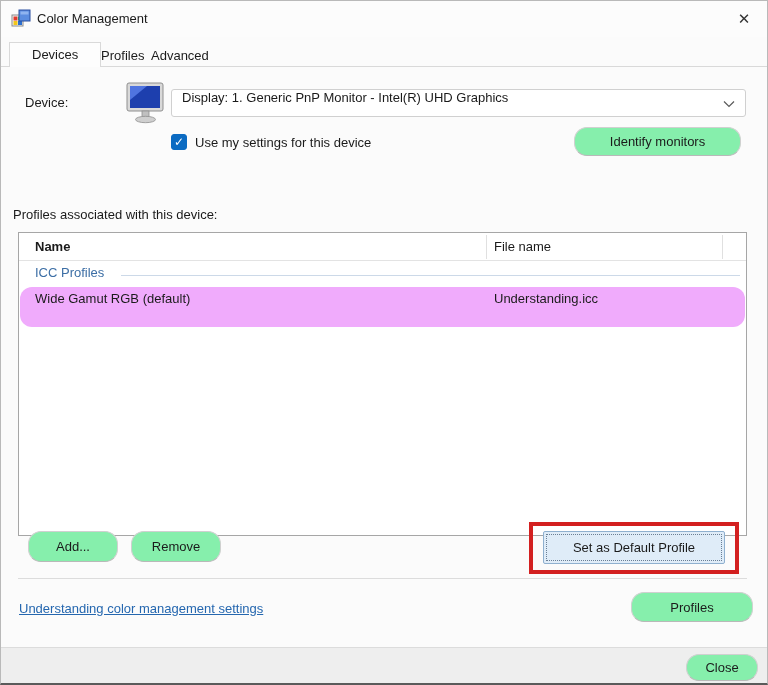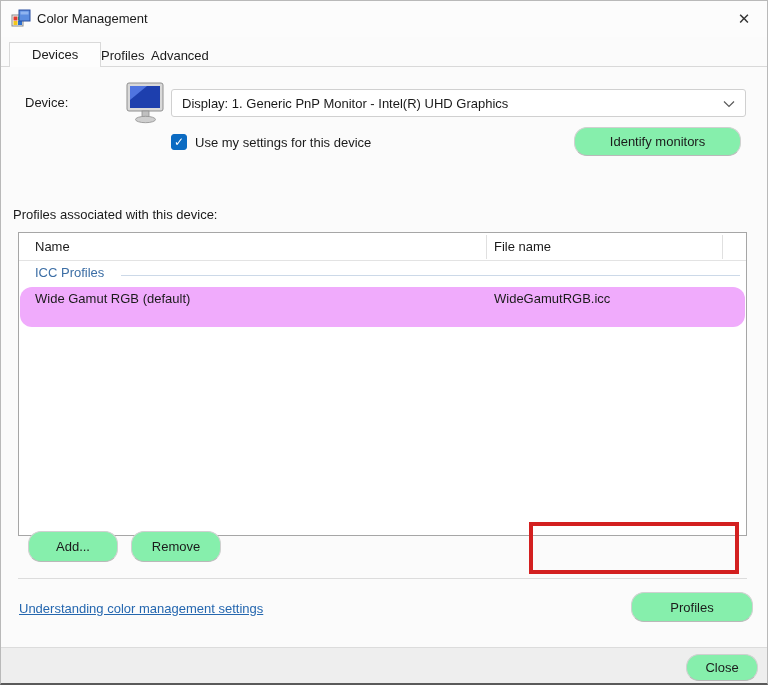--- a/index.html
+++ b/index.html
@@ -29,21 +29,21 @@
   .tab.t0 { left: 8px; }
   .tab.t1 { left: 60px; }
   .tab.t2 { left: 128px; }
 
   
   .device-label { position: absolute; left: 24px; top: 94px; }
   .monitor-icon { position: absolute; left: 122px; top: 79px; width: 46px; height: 46px; }
   .device-select {
     position: absolute; left: 170px; top: 88px; width: 575px; height: 28px;
     background: #ffffff; border: 1px solid #d0d0d0; border-radius: 3px;
-    display: flex; align-items: center; padding: 0 28px 0 10px; cursor: pointer;
+    display: flex; padding: 0 28px 0 10px; cursor: pointer;
   }
   .device-select .chev { position: absolute; right: 10px; top: 9px; width: 12px; height: 10px; }
 
   .checkbox { position: absolute; left: 170px; top: 133px; width: 16px; height: 16px;
     background: #0b6bc2; border: 1px solid #0b6bc2; border-radius: 3px;
     color: #fff; font-size: 12px; line-height: 15px; text-align: center; cursor: pointer; }
   .checkbox-label { position: absolute; left: 194px; top: 134px; cursor: default; }
 
   .btn {
     background: #86efac; border: 1px solid #d0d0d0; border-bottom-color: #b9b9b9;
@@ -51,21 +51,21 @@
     font-family: "Liberation Sans", "DejaVu Sans", sans-serif;
   }
   .btn-identify { position: absolute; left: 573px; top: 126px; width: 167px; height: 29px; }
 
   
   .section-label { position: absolute; left: 12px; top: 206px; }
   .listbox { position: absolute; left: 17px; top: 231px; width: 729px; height: 304px;
     background: #ffffff; border: 1px solid #a6a6a6; }
   .list-header { position: absolute; left: 0; top: 0; width: 100%; height: 28px; background: #ffffff; border-bottom: 1px solid #e3e3e3; }
   .col-h { position: absolute; top: 0; height: 28px; line-height: 28px; color: #1b1b1b; cursor: pointer; }
-  .col-h.name { left: 16px; }
+  .col-h.name { left: 16px; font-weight: bold; }
   .col-h.file { left: 475px; }
   .col-sep { position: absolute; top: 2px; width: 1px; height: 24px; background: #e0e0e0; }
   .col-sep.s1 { left: 467px; }
   .col-sep.s2 { left: 703px; }
   .group-row { position: absolute; left: 0; top: 30px; width: 100%; height: 22px; }
   .group-row .group-label { position: absolute; left: 16px; top: 2px; color: #3c6ea5; }
   .group-row .group-line { position: absolute; left: 102px; right: 6px; top: 12px; height: 1px; background: #ccd9e8; }
   .list-row { position: absolute; left: 1px; top: 54px; width: 725px; height: 40px; background: #f0abfc; cursor: pointer; border-radius: 12px; }
   .list-row .cell-name { position: absolute; left: 15px; top: 4px; color: #1b1b1b; }
   .list-row .cell-file { position: absolute; left: 474px; top: 4px; color: #1b1b1b; }
@@ -146,28 +146,29 @@
       <span class="col-h file">File name</span>
       <div class="col-sep s1"></div>
       <div class="col-sep s2"></div>
     </div>
     <div class="group-row">
       <span class="group-label">ICC Profiles</span>
       <div class="group-line"></div>
     </div>
     <div class="list-row">
       <span class="cell-name">Wide Gamut RGB (default)</span>
-      <span class="cell-file">WideGamutRGB.icc</span>
+      <span class="cell-file">Understanding.icc</span>
     </div>
   </div>
 
   <button class="btn btn-add">Add...</button>
   <button class="btn btn-remove">Remove</button>
 
   <div class="highlight-rect"></div>
+  <button class="btn btn-setdefault">Set as Default Profile</button>
 
   <div class="hsep"></div>
 
   <span class="help-link">Understanding color management settings</span>
   <button class="btn btn-profiles">Profiles</button>
 
   <div class="footer">
     <button class="btn btn-close">Close</button>
   </div>
 

